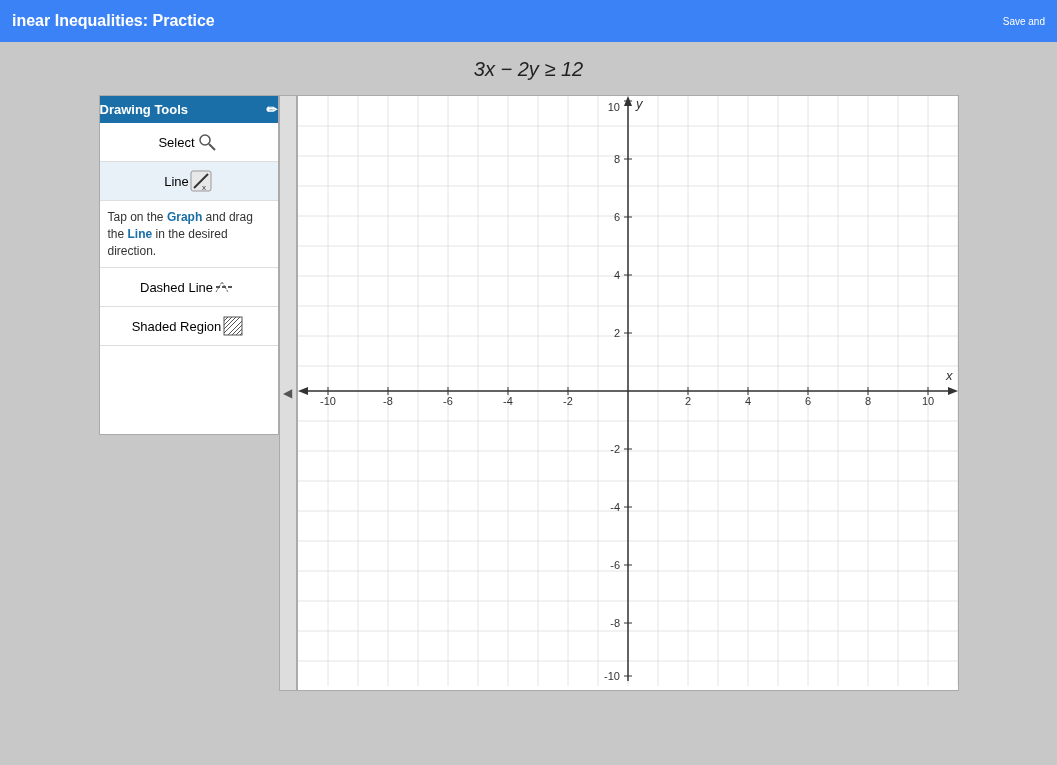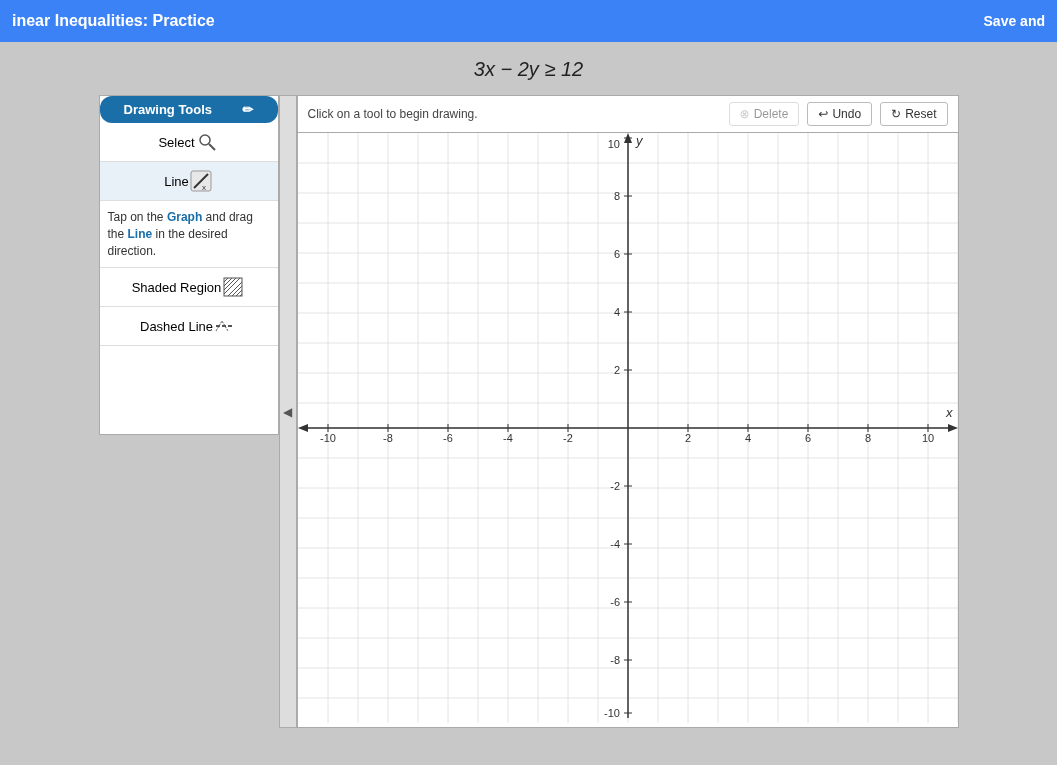--- a/index.html
+++ b/index.html
@@ -21,28 +21,27 @@
       justify-content: space-between;
       padding: 0 12px;
     }
     #top-bar-title {
       color: white;
       font-size: 16px;
       font-weight: bold;
     }
     #save-btn {
       color: white;
-      font-size: 14px;
+      font-size: 10px;
       background: none;
       border: none;
       cursor: pointer;
       display: flex;
       align-items: center;
       gap: 4px;
-      font-weight: bold;
     }
 
     
     #main-content {
       padding: 16px 20px;
       display: flex;
       flex-direction: column;
       align-items: center;
       gap: 10px;
     }
@@ -66,27 +65,26 @@
     #drawing-tools-panel {
       background: white;
       border: 1px solid #aaa;
       width: 180px;
       min-height: 340px;
       font-size: 13px;
     }
     #drawing-tools-header {
       background: #1a6fa8;
       color: white;
-      padding: 6px 24px;
+      padding: 6px 0;
       font-weight: bold;
       font-size: 13px;
       display: flex;
       align-items: center;
       justify-content: space-between;
-      border-radius: 12px;
     }
     .tool-item {
       display: flex;
       align-items: center;
       justify-content: center;
       padding: 7px 8px;
       border-bottom: 1px solid #ddd;
       cursor: pointer;
     }
     .tool-item.active {
@@ -204,71 +202,56 @@
           <svg width="22" height="22" viewBox="0 0 22 22">
             <rect x="1" y="1" width="20" height="20" rx="2" fill="#e8e8e8" stroke="#999" stroke-width="1"></rect>
             <line x1="4" y1="18" x2="18" y2="4" stroke="#333" stroke-width="2"></line>
             <text x="12" y="20" font-size="8" fill="#333">x</text>
           </svg>
         </div>
       </div>
 
       <div id="tool-hint">
         Tap on the <span class="blue">Graph</span> and drag the <span class="blue">Line</span> in the desired direction.
+      </div>
+
+      <div class="tool-item">
+        <span>Dashed Line</span>
+        <div class="tool-icon">
+          <svg width="22" height="22" viewBox="0 0 22 22">
+            <line x1="2" y1="11" x2="6" y2="11" stroke="#555" stroke-width="2"></line>
+            <line x1="8" y1="11" x2="12" y2="11" stroke="#555" stroke-width="2"></line>
+            <line x1="14" y1="11" x2="18" y2="11" stroke="#555" stroke-width="2"></line>
+            <polyline points="2,16 8,6 14,16" fill="none" stroke="#555" stroke-width="1" stroke-dasharray="2,1"></polyline>
+          </svg>
+        </div>
       </div>
 
       <div class="tool-item">
         <span>Shaded Region</span>
         <div class="tool-icon">
           <svg width="22" height="22" viewBox="0 0 22 22">
             <rect x="2" y="2" width="18" height="18" fill="none" stroke="#555" stroke-width="1"></rect>
             <line x1="2" y1="6" x2="6" y2="2" stroke="#555" stroke-width="1"></line>
             <line x1="2" y1="10" x2="10" y2="2" stroke="#555" stroke-width="1"></line>
             <line x1="2" y1="14" x2="14" y2="2" stroke="#555" stroke-width="1"></line>
             <line x1="2" y1="18" x2="18" y2="2" stroke="#555" stroke-width="1"></line>
             <line x1="6" y1="20" x2="20" y2="6" stroke="#555" stroke-width="1"></line>
             <line x1="10" y1="20" x2="20" y2="10" stroke="#555" stroke-width="1"></line>
             <line x1="14" y1="20" x2="20" y2="14" stroke="#555" stroke-width="1"></line>
             <line x1="18" y1="20" x2="20" y2="18" stroke="#555" stroke-width="1"></line>
           </svg>
         </div>
       </div>
-
-      <div class="tool-item">
-        <span>Dashed Line</span>
-        <div class="tool-icon">
-          <svg width="22" height="22" viewBox="0 0 22 22">
-            <line x1="2" y1="11" x2="6" y2="11" stroke="#555" stroke-width="2"></line>
-            <line x1="8" y1="11" x2="12" y2="11" stroke="#555" stroke-width="2"></line>
-            <line x1="14" y1="11" x2="18" y2="11" stroke="#555" stroke-width="2"></line>
-            <polyline points="2,16 8,6 14,16" fill="none" stroke="#555" stroke-width="1" stroke-dasharray="2,1"></polyline>
-          </svg>
-        </div>
-      </div>
     </div>
 
     <div id="collapse-arrow">◀</div>
 
     <div id="graph-container">
 
-      <div id="graph-toolbar">
-        <span id="hint-text">Click on a tool to begin drawing.</span>
-        <button class="toolbar-btn disabled">
-          <span style="color:#999;">⊗</span>
-          <span>Delete</span>
-        </button>
-        <button class="toolbar-btn">
-          <span>↩</span>
-          <span>Undo</span>
-        </button>
-        <button class="toolbar-btn">
-          <span>↻</span>
-          <span>Reset</span>
-        </button>
-      </div>
 
       <div id="graph-svg-wrapper">
         <svg width="660" height="590" viewBox="0 0 660 590">
 
           <rect x="0" y="0" width="660" height="590" fill="white"></rect>
 
           <g stroke="#ddd" stroke-width="0.8">
             
             
           </g>

